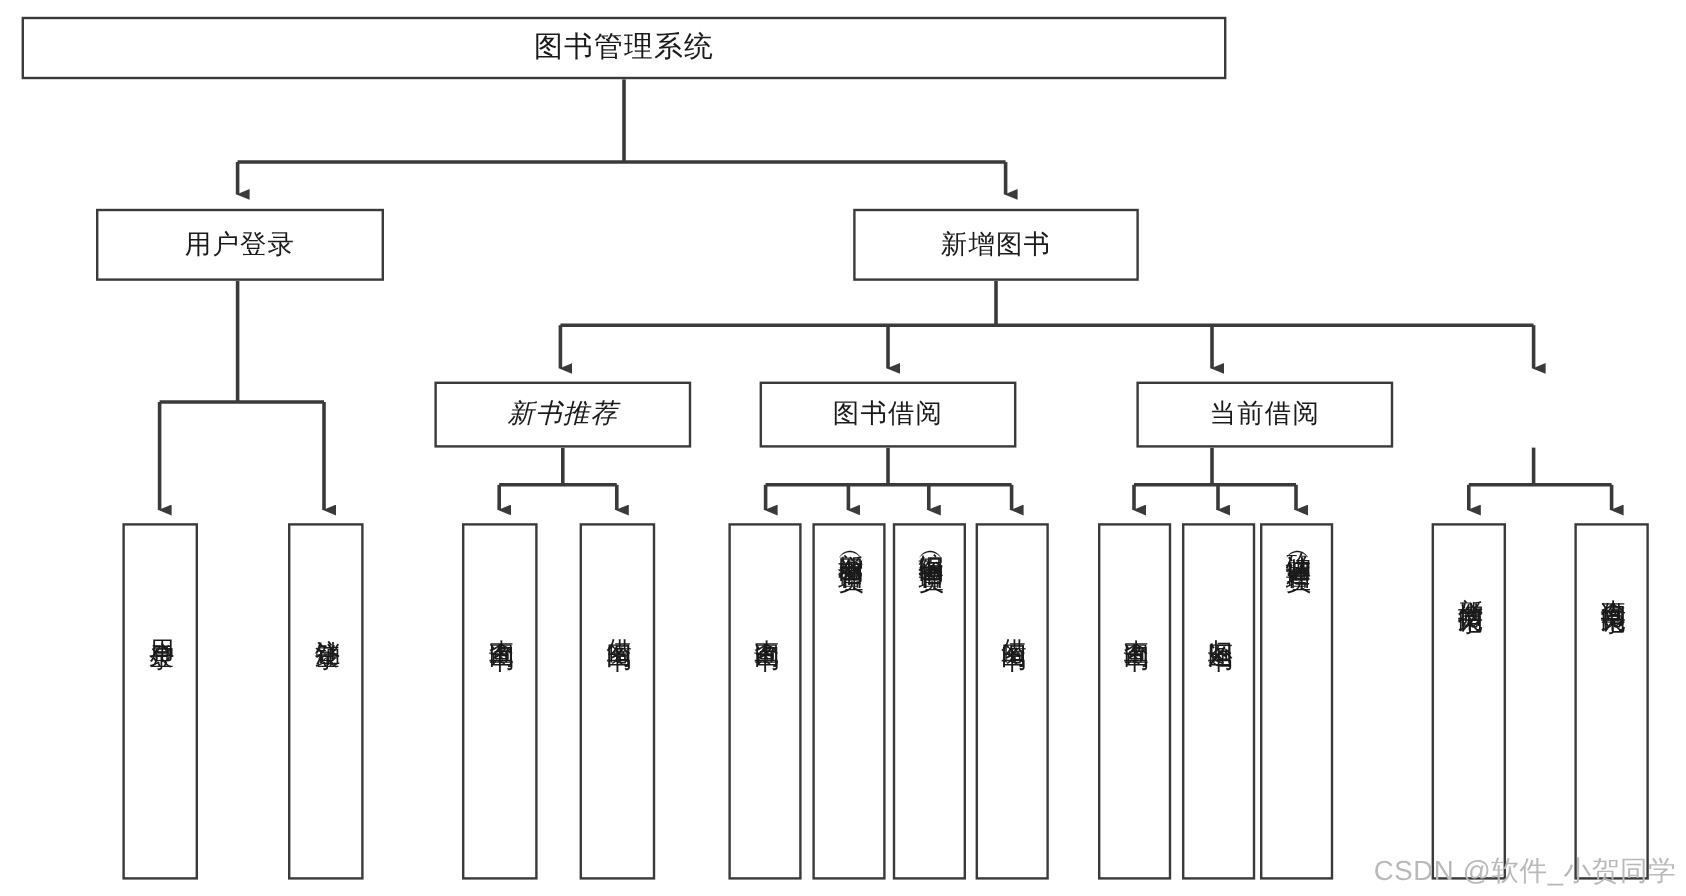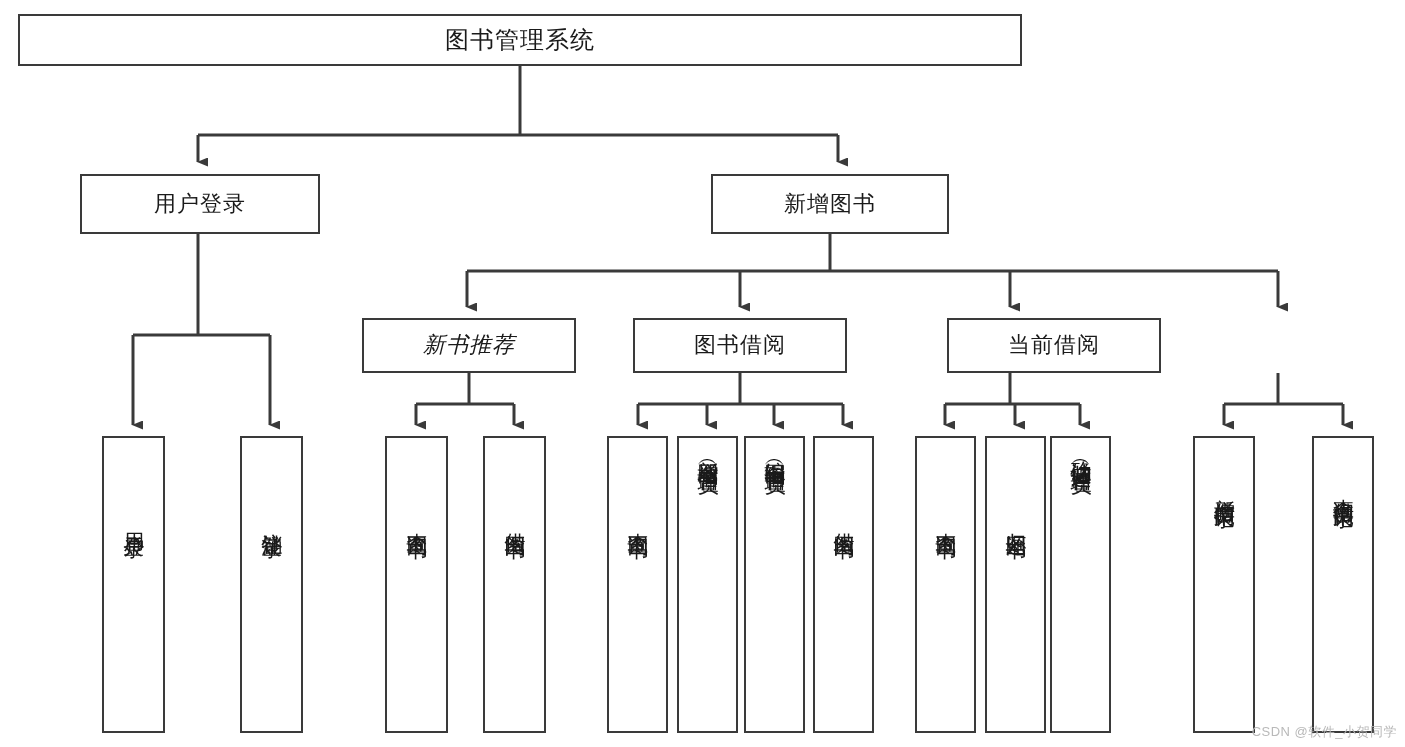--- a/index.html
+++ b/index.html
@@ -63,21 +63,21 @@
     font-size: 21px;
     line-height: 1.28;
     letter-spacing: 2px;
     color: #1a1a1a;
     white-space: nowrap;
   }
   .watermark {
     position: absolute;
     right: 8px;
     bottom: 6px;
-    font-size: 13px;
+    font-size: 23px;
     color: #b9b9b9;
     letter-spacing: 0.5px;
     white-space: nowrap;
   }
 </style>
 </head>
 <body>
 
 <div id="canvas">
 

